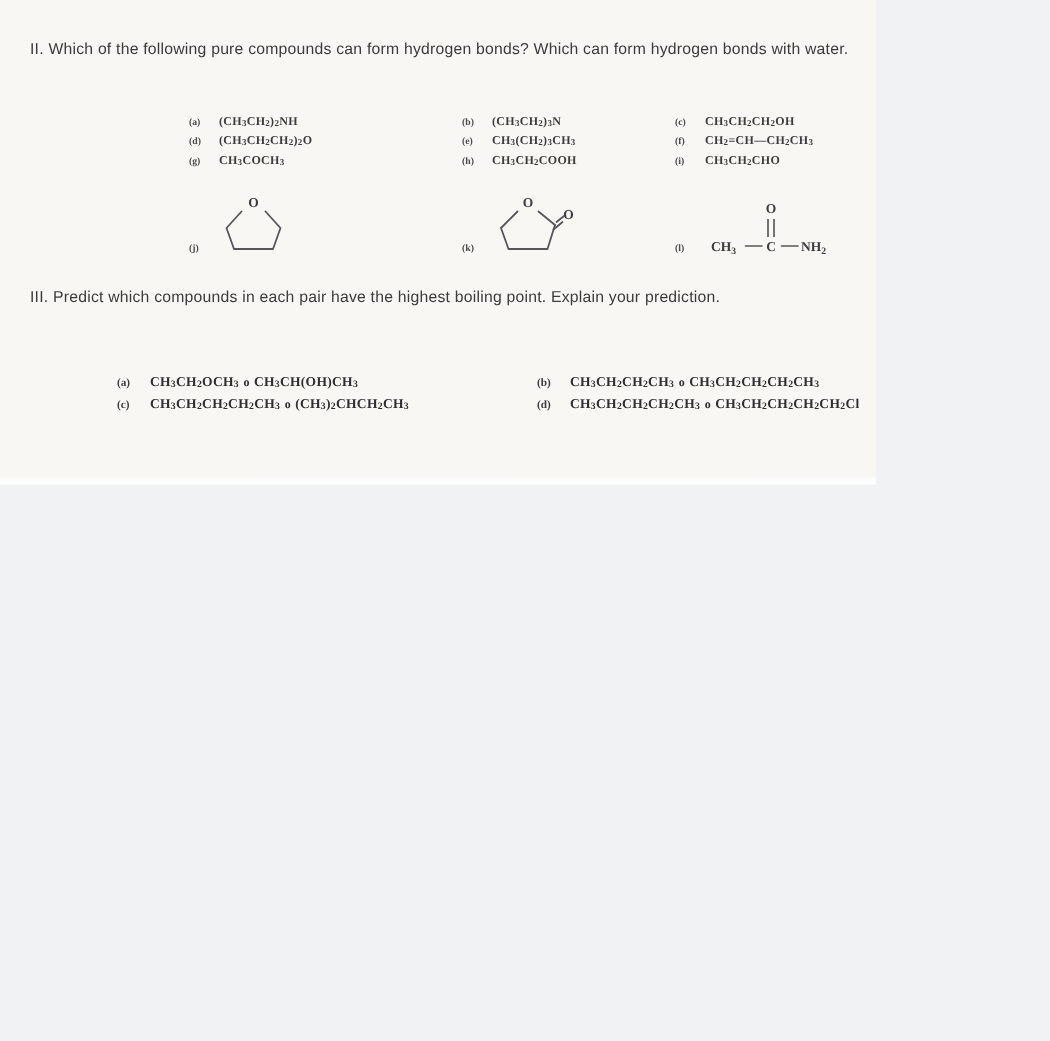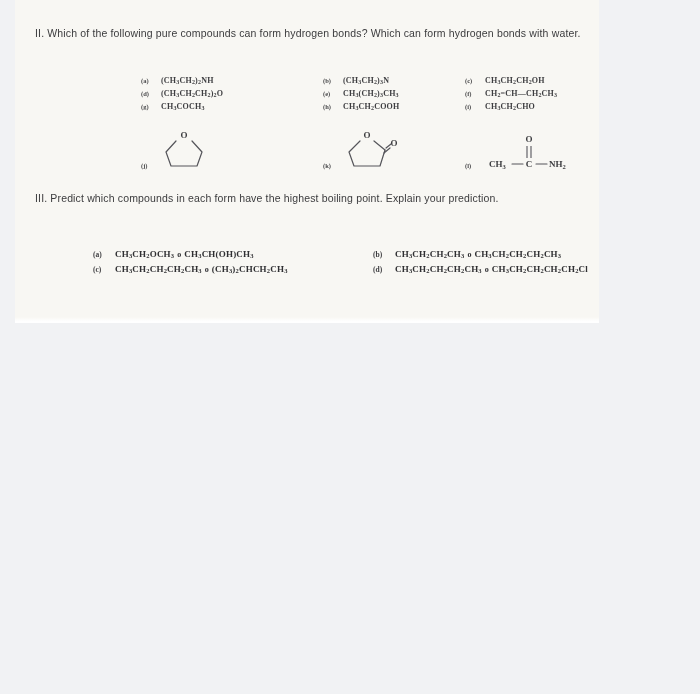--- a/index.html
+++ b/index.html
@@ -10,21 +10,21 @@
     width: 700px;
     height: 694px;
     background: #f1f2f4;
     font-family: "Liberation Sans", sans-serif;
     overflow: hidden;
   }
 
   
   .scan-page {
     position: absolute;
-    left: 15px;
+    left: 0;
     top: 0;
     width: 584px;
     height: 323px;
     background: #f8f7f3;
     box-sizing: border-box;
   }
   .scan-page::after {
     content: "";
     position: absolute;
     left: 0; right: 0; bottom: 0;
@@ -232,21 +232,21 @@
         <line x1="46" y1="18" x2="46" y2="30" stroke="#55555a" stroke-width="1.1"></line>
         <text x="4" y="39" font-family="Liberation Serif, serif" font-size="9" font-weight="bold" fill="#3d3d40">CH<tspan font-size="6.5" dy="2">3</tspan></text>
         <line x1="27" y1="36" x2="38" y2="36" stroke="#55555a" stroke-width="1.1" stroke-linecap="round"></line>
         <text x="44" y="39" font-family="Liberation Serif, serif" font-size="9" font-weight="bold" fill="#3d3d40" text-anchor="middle">C</text>
         <line x1="51" y1="36" x2="62" y2="36" stroke="#55555a" stroke-width="1.1" stroke-linecap="round"></line>
         <text x="64" y="39" font-family="Liberation Serif, serif" font-size="9" font-weight="bold" fill="#3d3d40">NH<tspan font-size="6.5" dy="2">2</tspan></text>
       </svg>
     </span>
   </div>
 
-  <div class="q-heading" id="q3-heading">III. Predict which compounds in each form have the highest boiling point. Explain your prediction.</div>
+  <div class="q-heading" id="q3-heading">III. Predict which compounds in each pair have the highest boiling point. Explain your prediction.</div>
 
   <div class="pairs">
     <div id="pair-col-left">
         <div class="pair-row">
           <span class="pair-label">(a)</span>
           <span class="pair-formula">CH<sub>3</sub>CH<sub>2</sub>OCH<sub>3</sub></span>
           <span class="pair-sep">o</span>
           <span class="pair-formula">CH<sub>3</sub>CH(OH)CH<sub>3</sub></span>
         </div>
         <div class="pair-row">

